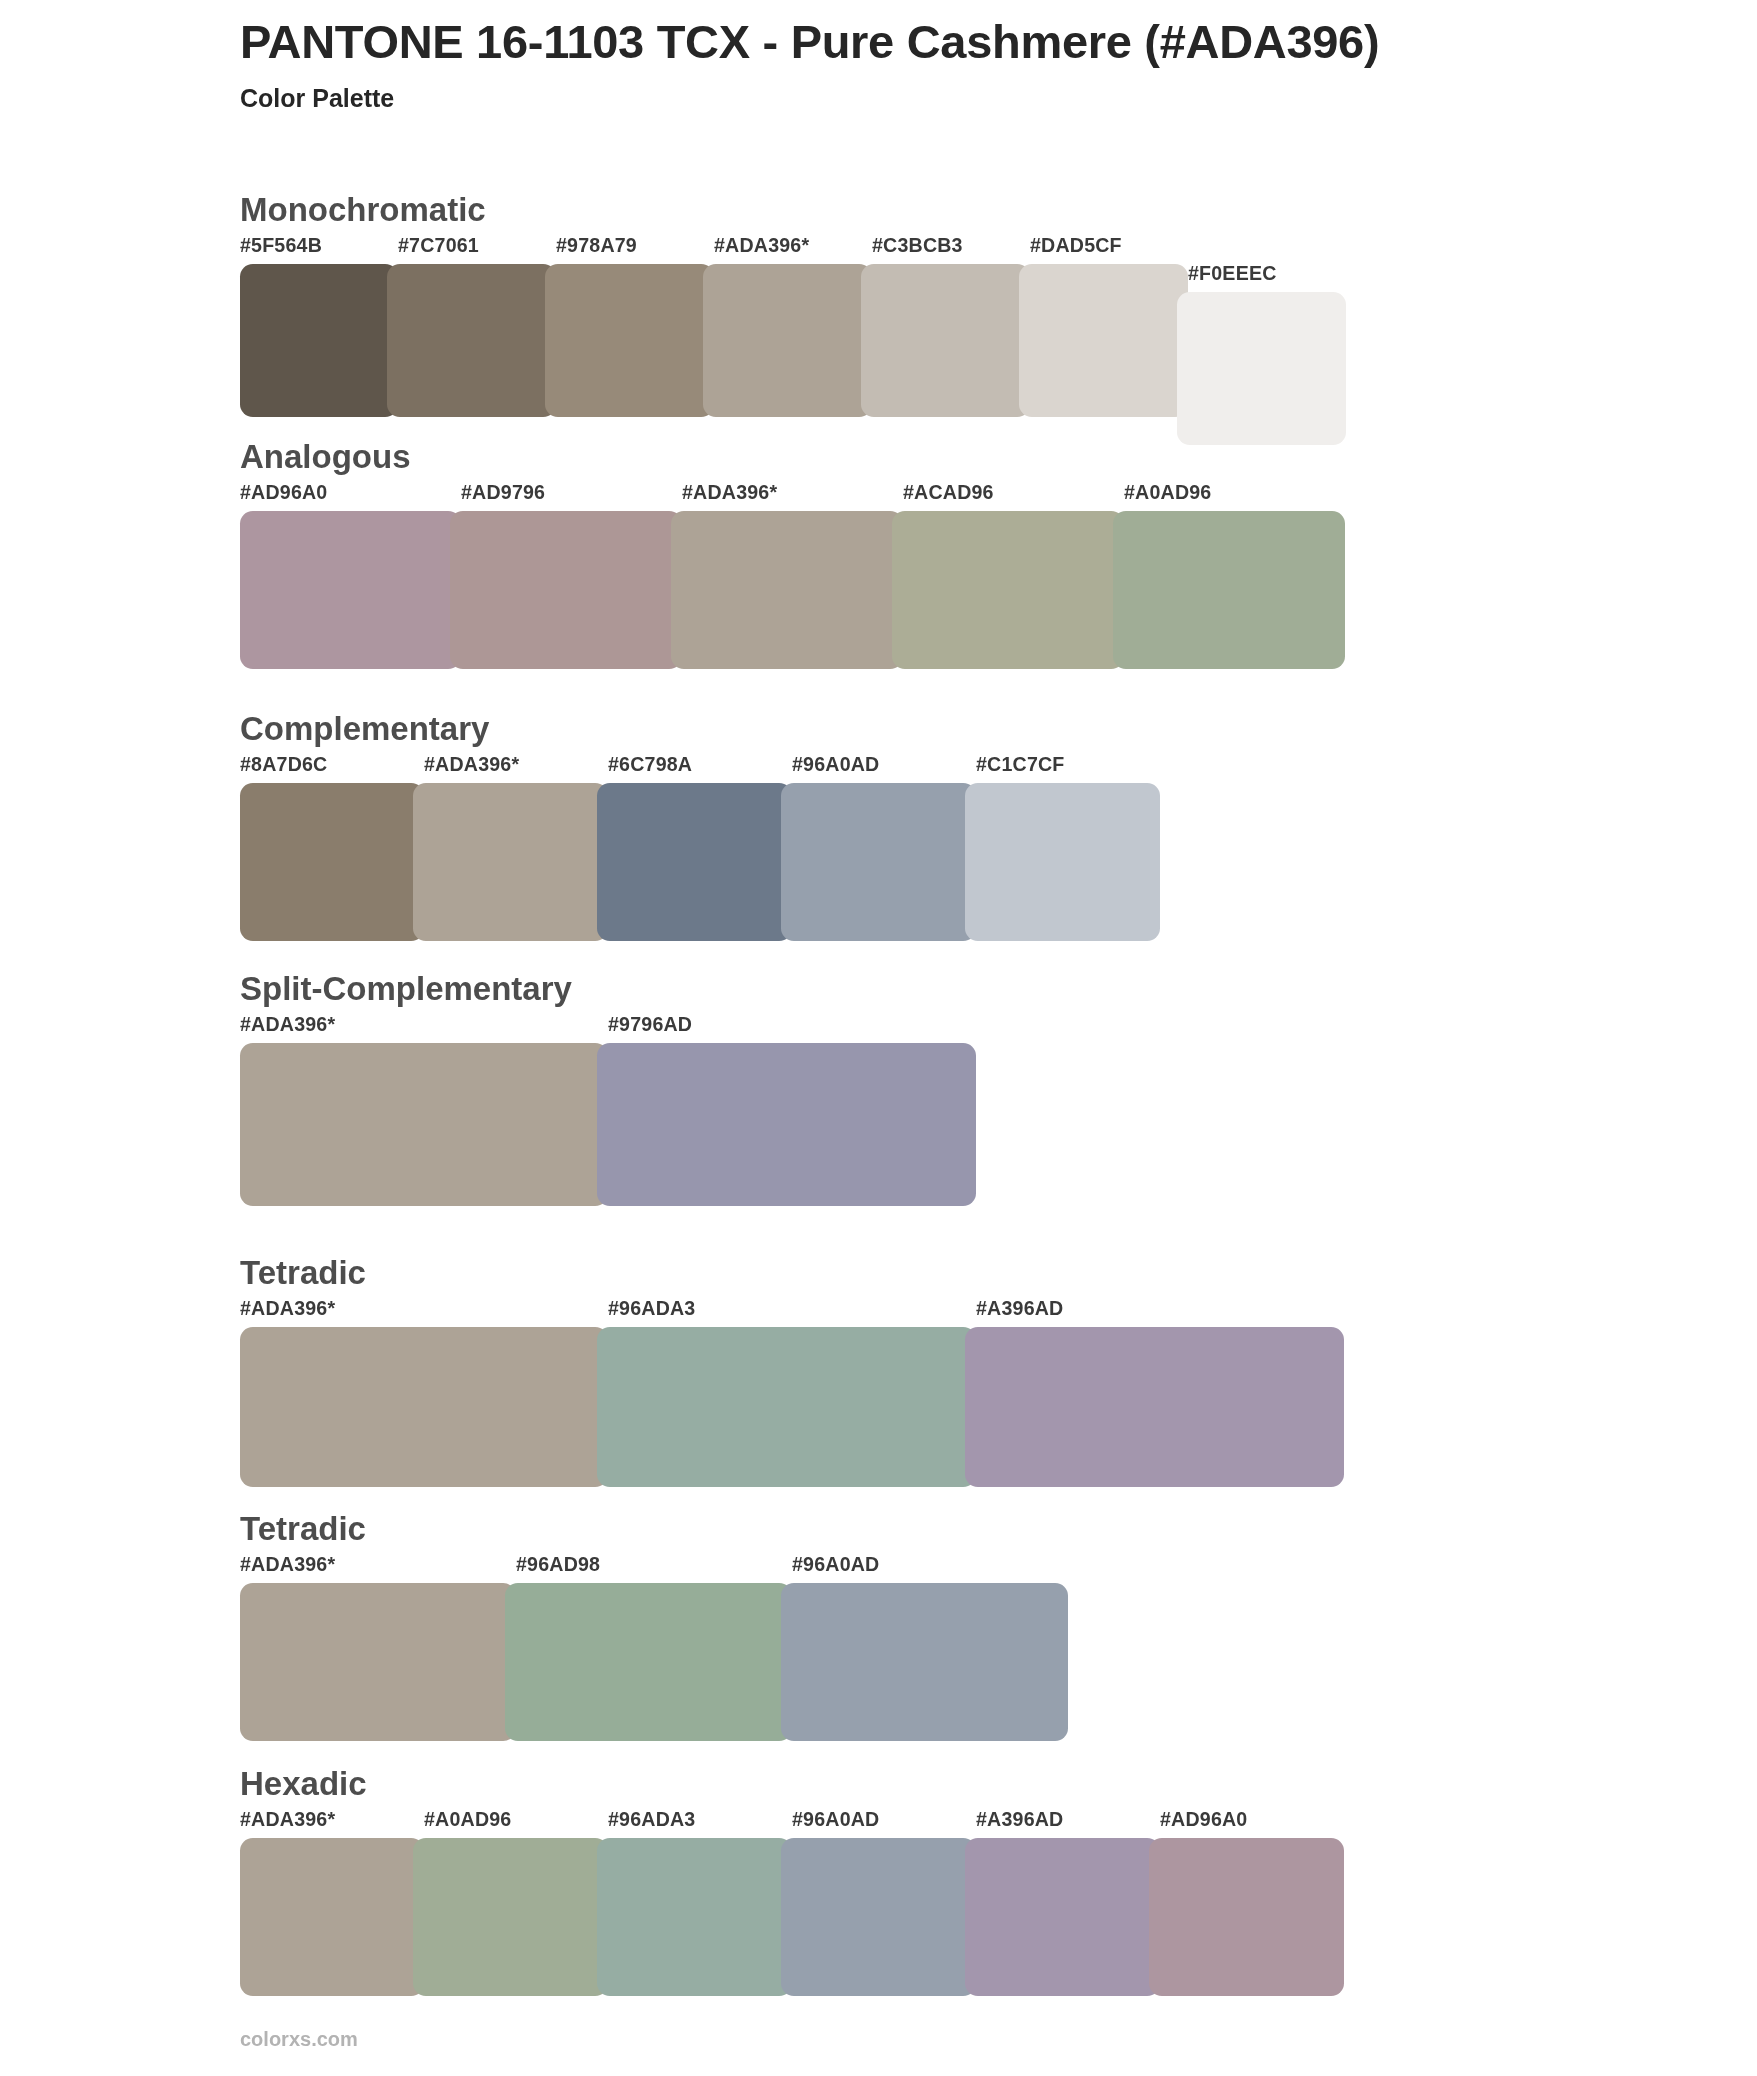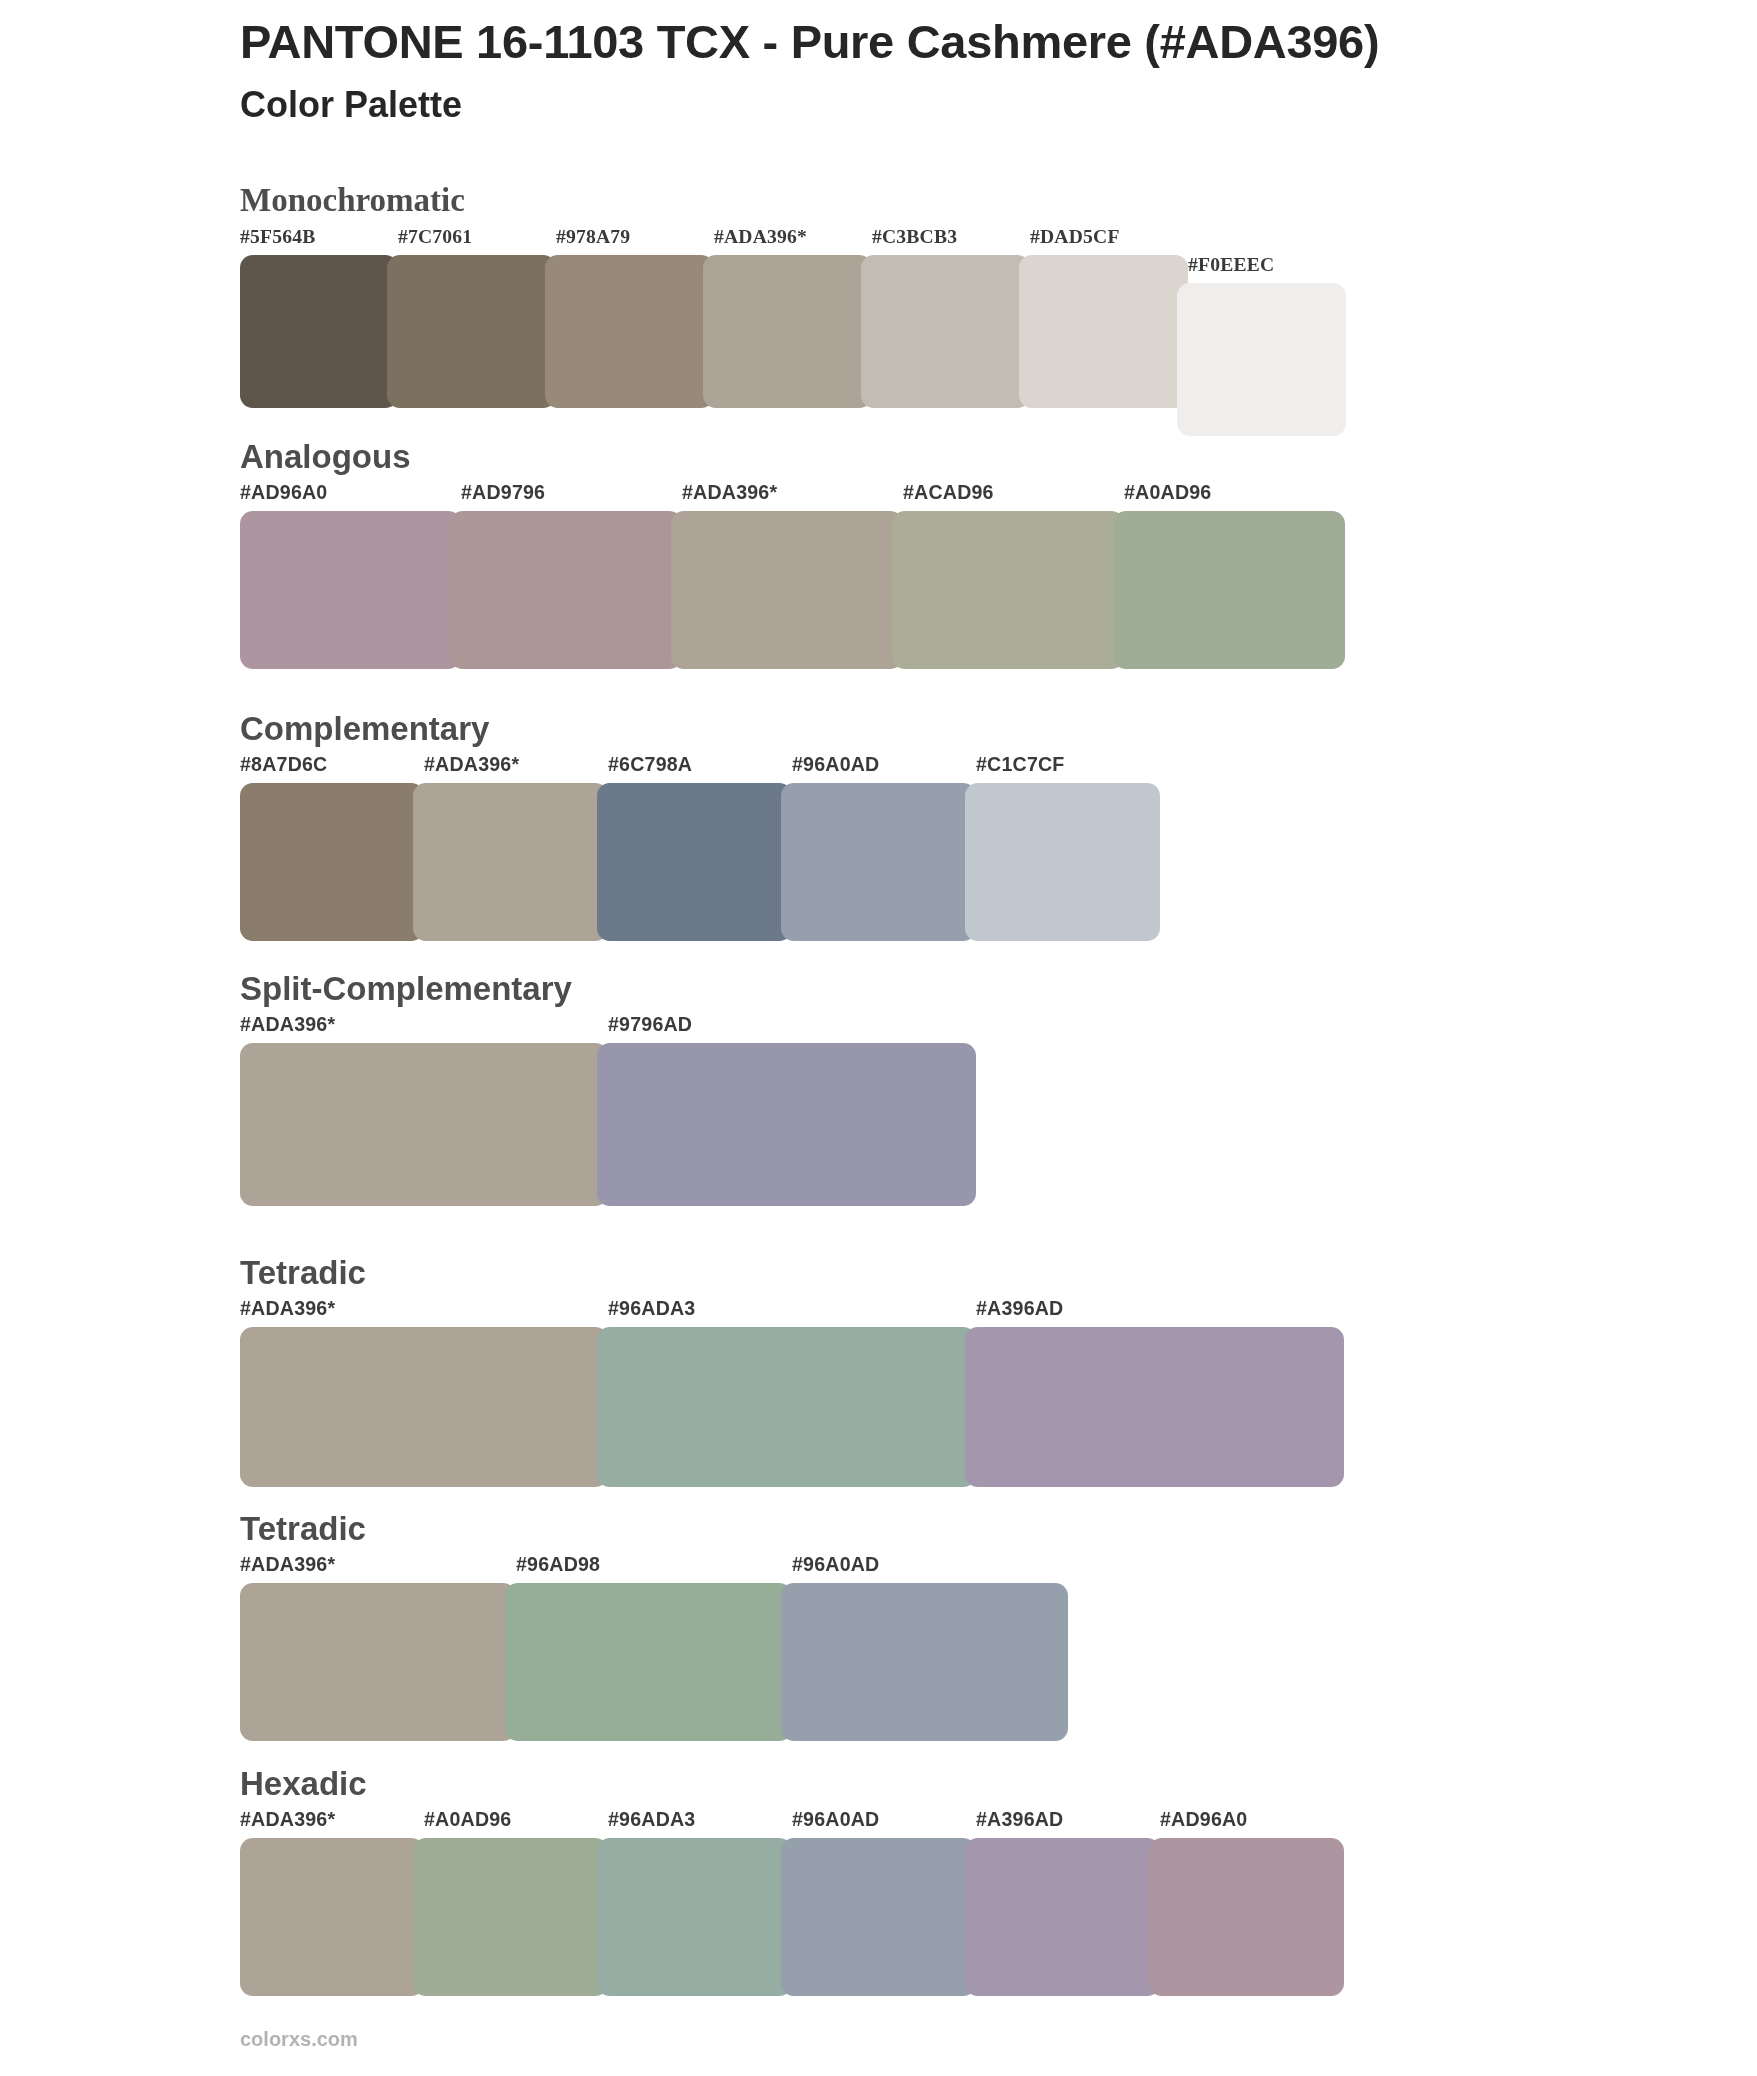--- a/index.html
+++ b/index.html
@@ -33,21 +33,21 @@
   .page-title {
     font-size: 47px;
     font-weight: bold;
     color: #262626;
     letter-spacing: -0.3px;
     line-height: 1.18;
     margin: 0;
     white-space: nowrap;
   }
   .page-subtitle {
-    font-size: 36px;
+    font-size: 25px;
     font-weight: bold;
     color: #262626;
     line-height: 1.2;
     margin: 12.8px 0 0 0;
     white-space: nowrap;
   }
 
   
   .sections {
     position: absolute;
@@ -110,21 +110,21 @@
 <body>
 
 <div class="page">
 
   <div class="header">
     <h1 class="page-title">PANTONE 16-1103 TCX - Pure Cashmere (#ADA396)</h1>
     <h2 class="page-subtitle">Color Palette</h2>
   </div>
 
   <div class="sections" id="sections-root">
-      <div class="section" style="top: 184px; font-family: Liberation Serif, serif;">
+      <div class="section" style="top: 193px;">
         <h3 class="section-title">Monochromatic</h3>
         <div class="swatch-row">
           <div class="swatch" style="width: 158px; z-index: 1;">
             <div class="swatch-label">#5F564B</div>
             <div class="swatch-chip" style="background: rgb(95, 86, 75); height: 153px;"></div>
           </div>
           <div class="swatch" style="width: 158px; z-index: 2;">
             <div class="swatch-label">#7C7061</div>
             <div class="swatch-chip" style="background: rgb(124, 112, 97); height: 153px;"></div>
           </div>

